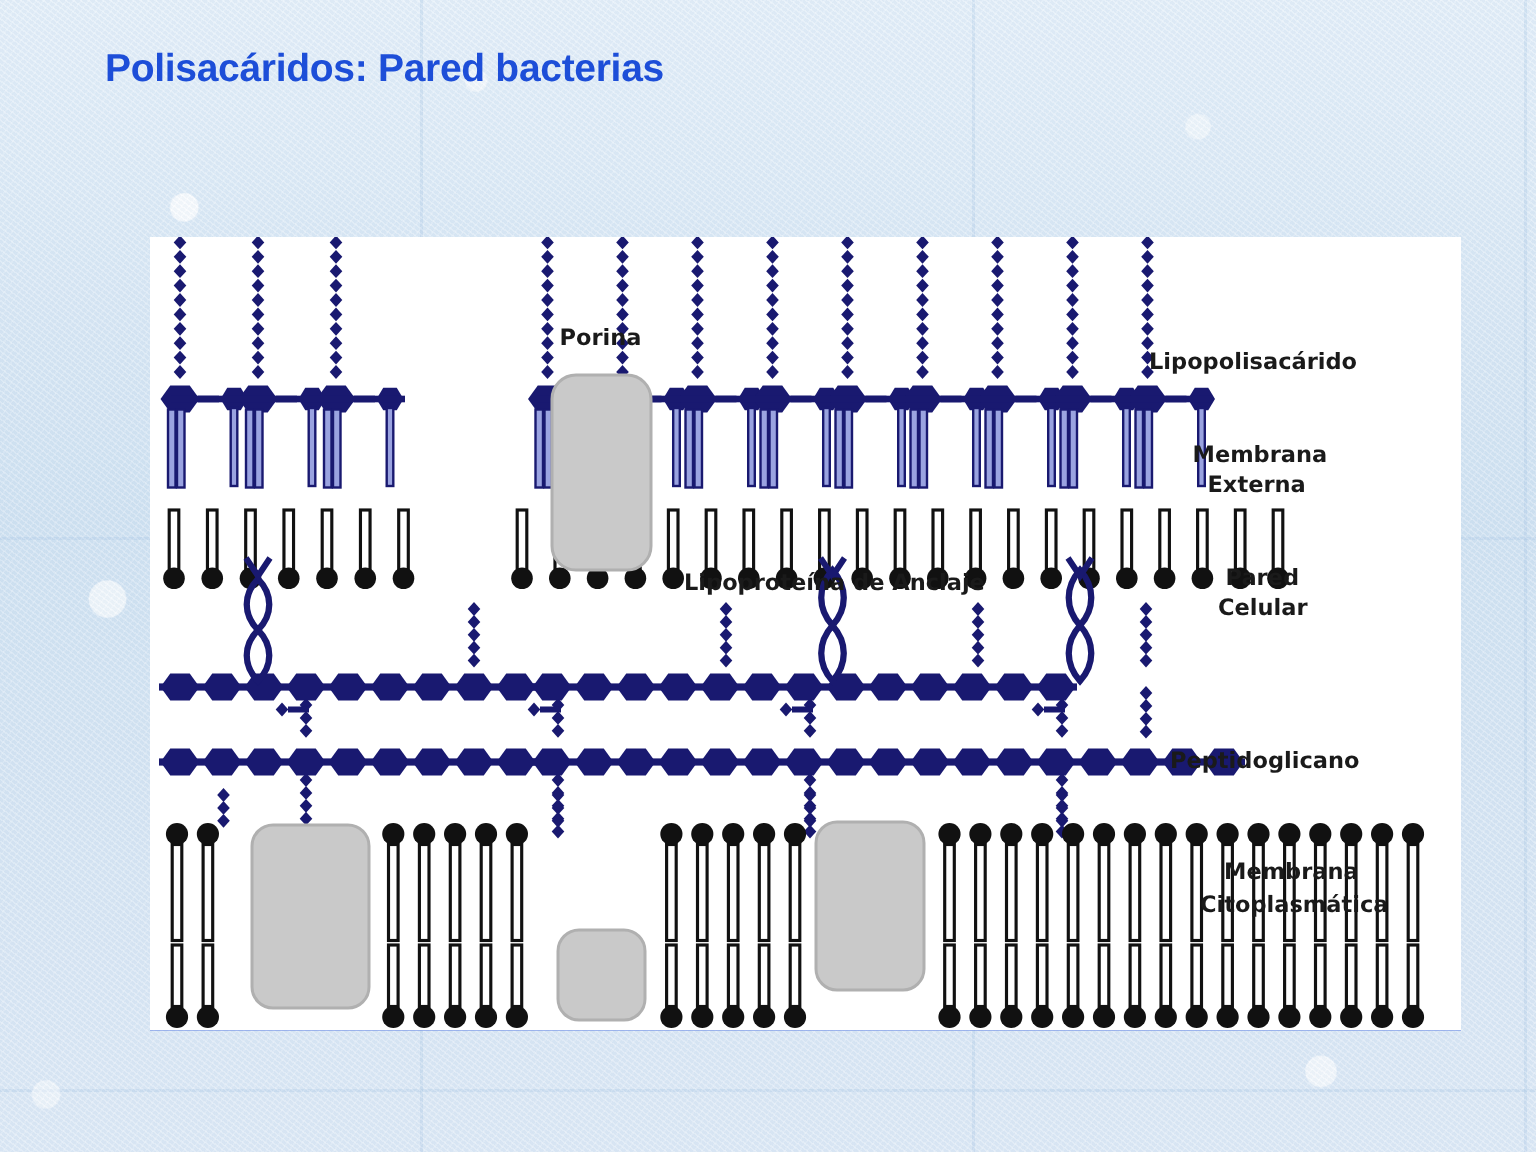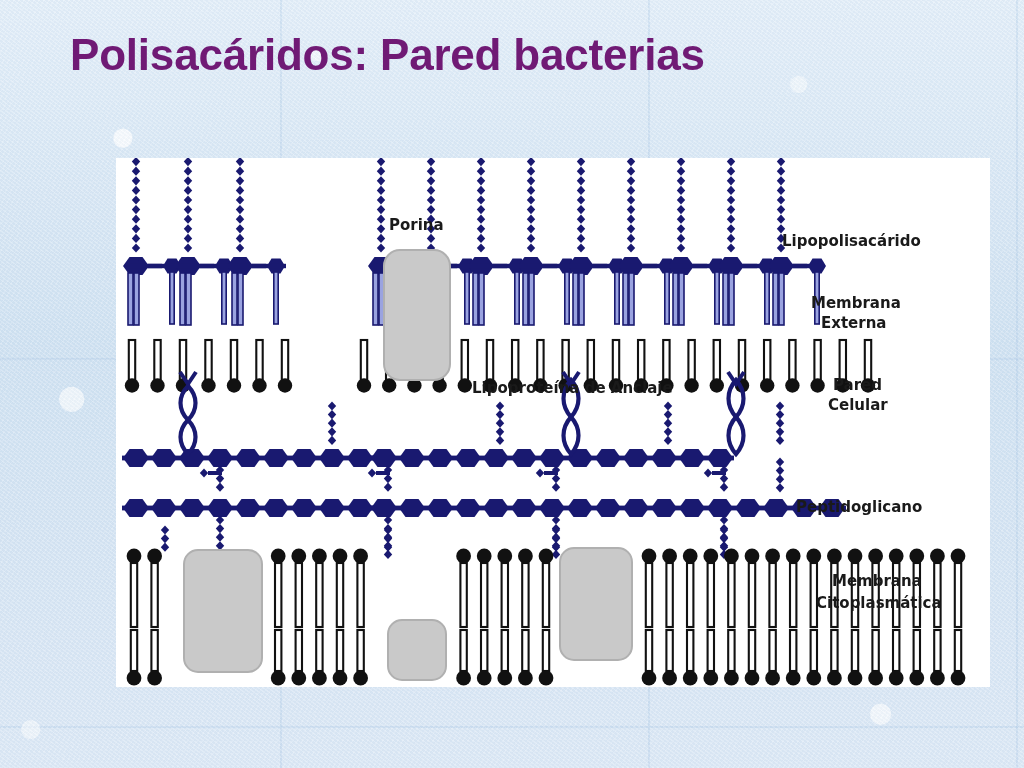--- a/index.html
+++ b/index.html
@@ -41,27 +41,27 @@
   #grain{
     position:absolute;inset:0;opacity:.5;
     background-image:
       repeating-linear-gradient(37deg, rgba(255,255,255,.35) 0 1px, rgba(160,190,220,.12) 1px 3px),
       repeating-linear-gradient(-53deg, rgba(255,255,255,.25) 0 1px, rgba(150,185,218,.10) 1px 4px);
   }
 
   
   #title{
     position:absolute;left:70px;top:30px;
-    font-size:44px;font-weight:bold;color:#701a75;
+    font-size:26px;font-weight:bold;color:#1d4ed8;
     letter-spacing:-.2px;white-space:nowrap;
   }
 
   
   #figure-canvas{
-    position:absolute;left:116px;top:158px;width:874px;height:529px;
+    position:absolute;left:100px;top:158px;width:874px;height:529px;
     background:#1d4ed8;
   }
   #figure-canvas svg{display:block;}
 
   .dg-label{
     font-family:"DejaVu Sans", sans-serif;
     font-weight:bold;
     fill:#1a1a1a;
     font-size:15px;
   }

